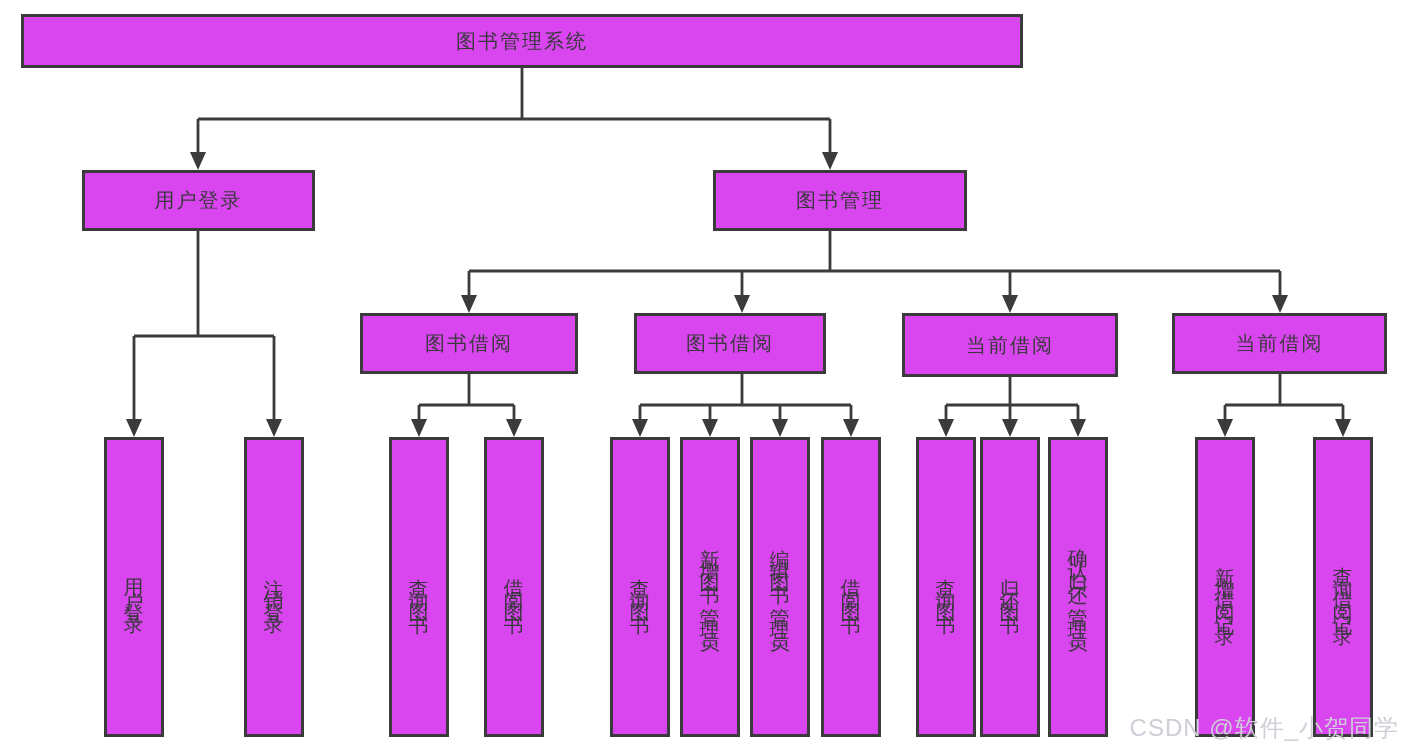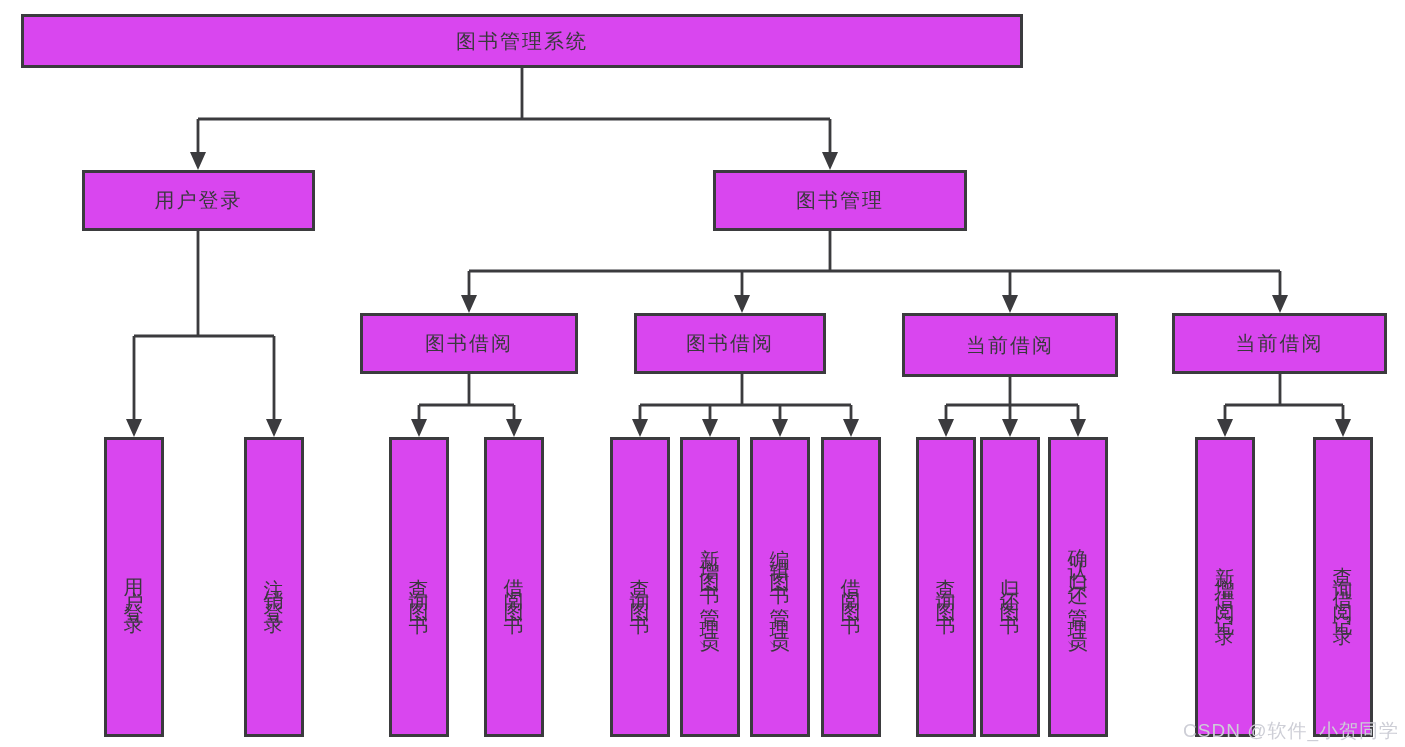--- a/index.html
+++ b/index.html
@@ -38,21 +38,21 @@
   .v .lbl {
     writing-mode: vertical-rl;
     text-orientation: mixed;
     letter-spacing: 12px;
     line-height: 1;
     white-space: normal;
   }
   .watermark {
     position: absolute;
     right: 6px; bottom: 3px;
-    font-size: 19px;
+    font-size: 24px;
     color: var(--watermark, #cdced6);
     letter-spacing: 1px;
     z-index: 5;
   }
 </style>
 </head>
 <body>
 
 <div class="canvas">
 

